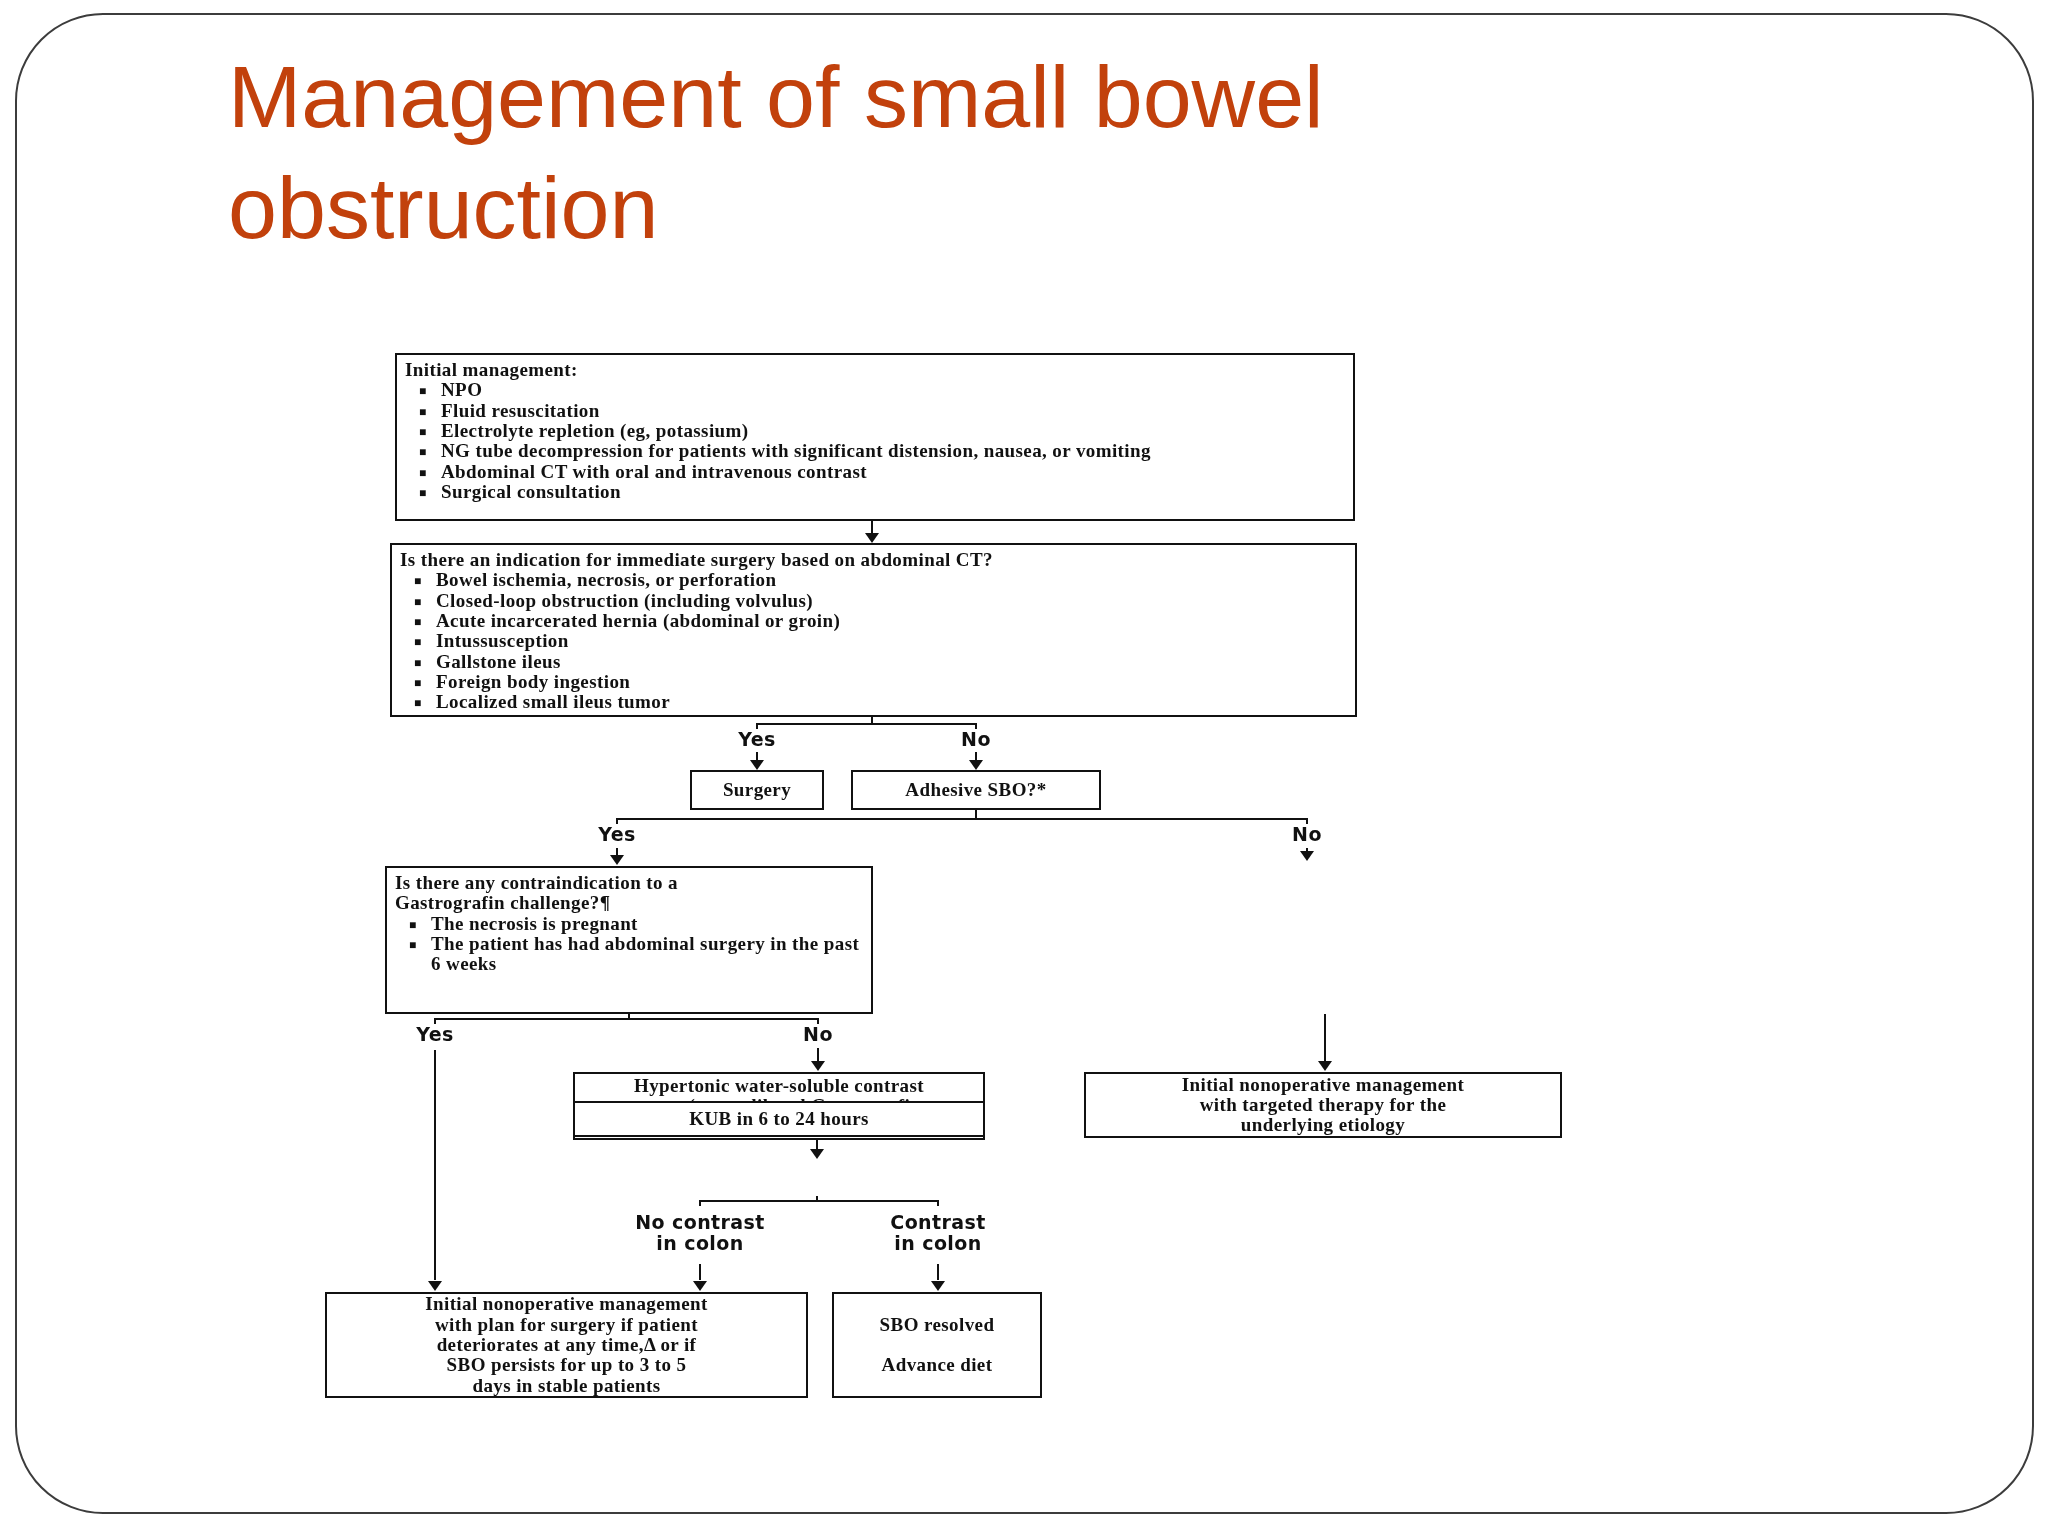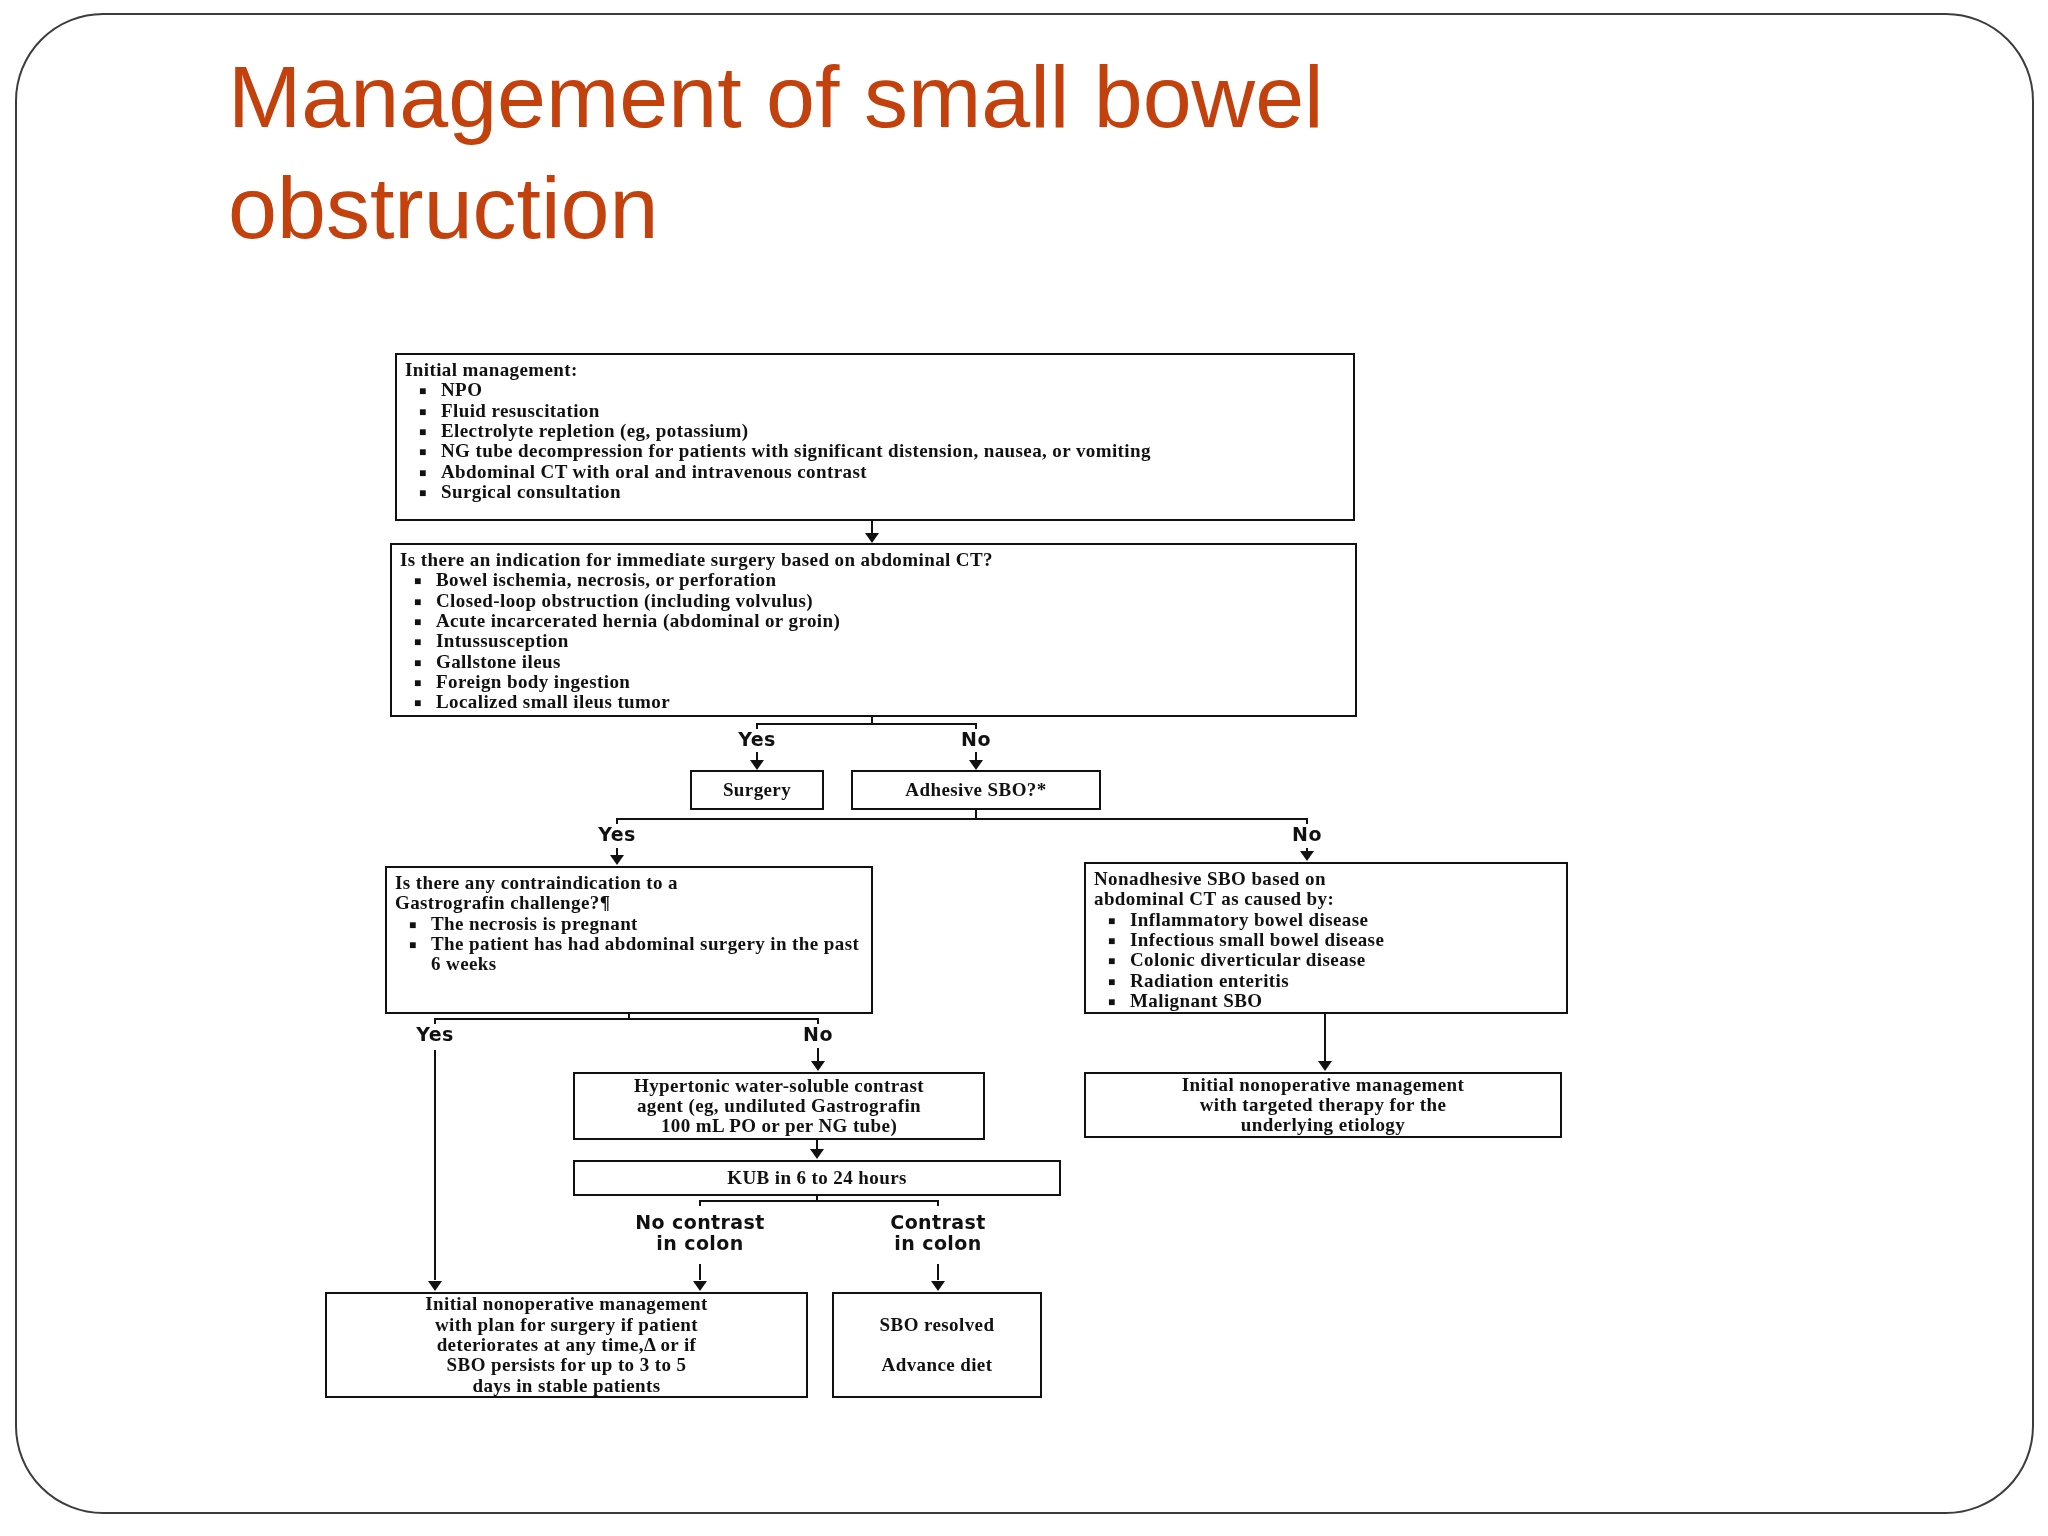--- a/index.html
+++ b/index.html
@@ -95,31 +95,20 @@
 
   <div class="fbox" style="left:385px;top:866px;width:488px;height:148px;">
     <div class="fbox-title">Is there any contraindication to a
 Gastrografin challenge?¶</div>
     <ul>
       <li>The necrosis is pregnant</li>
       <li>The patient has had abdominal surgery in the past 6 weeks</li>
     </ul>
   </div>
 
-  <div class="fbox" style="left:1084px;top:862px;width:484px;height:152px;">
-    <div class="fbox-title">Nonadhesive SBO based on
-abdominal CT as caused by:</div>
-    <ul>
-      <li>Inflammatory bowel disease</li>
-      <li>Infectious small bowel disease</li>
-      <li>Colonic diverticular disease</li>
-      <li>Radiation enteritis</li>
-      <li>Malignant SBO</li>
-    </ul>
-  </div>
 
   <div class="vl" style="left:628px;top:1014px;height:6px;"></div>
   <div class="hl" style="left:435px;top:1018px;width:384px;"></div>
   <div class="vl" style="left:434px;top:1018px;height:6px;"></div>
   <div class="vl" style="left:817px;top:1018px;height:6px;"></div>
   <div class="blabel" style="left:400px;top:1024px;width:70px;">Yes</div>
   <div class="blabel" style="left:783px;top:1024px;width:70px;">No</div>
 
   <div class="vl" style="left:434px;top:1050px;height:230px;"></div>
   <div class="ah" style="left:428px;top:1281px;"></div>
@@ -134,21 +123,21 @@
 agent (eg, undiluted Gastrografin
 100 mL PO or per NG tube)</div>
 
   <div class="fbox center" style="left:1084px;top:1072px;width:478px;height:66px;">Initial nonoperative management
 with targeted therapy for the
 underlying etiology</div>
 
   <div class="vl" style="left:816px;top:1140px;height:10px;"></div>
   <div class="ah" style="left:810px;top:1149px;"></div>
 
-  <div class="fbox center" style="left:573px;top:1160px;width:488px;height:36px;">KUB in 6 to 24 hours</div>
+  <div class="fbox center" style="left:573px;top:1101px;width:412px;height:36px;">KUB in 6 to 24 hours</div>
 
   <div class="vl" style="left:816px;top:1196px;height:6px;"></div>
   <div class="hl" style="left:700px;top:1200px;width:239px;"></div>
   <div class="vl" style="left:699px;top:1200px;height:6px;"></div>
   <div class="vl" style="left:937px;top:1200px;height:6px;"></div>
   <div class="blabel" style="left:615px;top:1212px;width:170px;">No contrast
 in colon</div>
   <div class="blabel" style="left:853px;top:1212px;width:170px;">Contrast
 in colon</div>
   <div class="vl" style="left:699px;top:1264px;height:16px;"></div>

